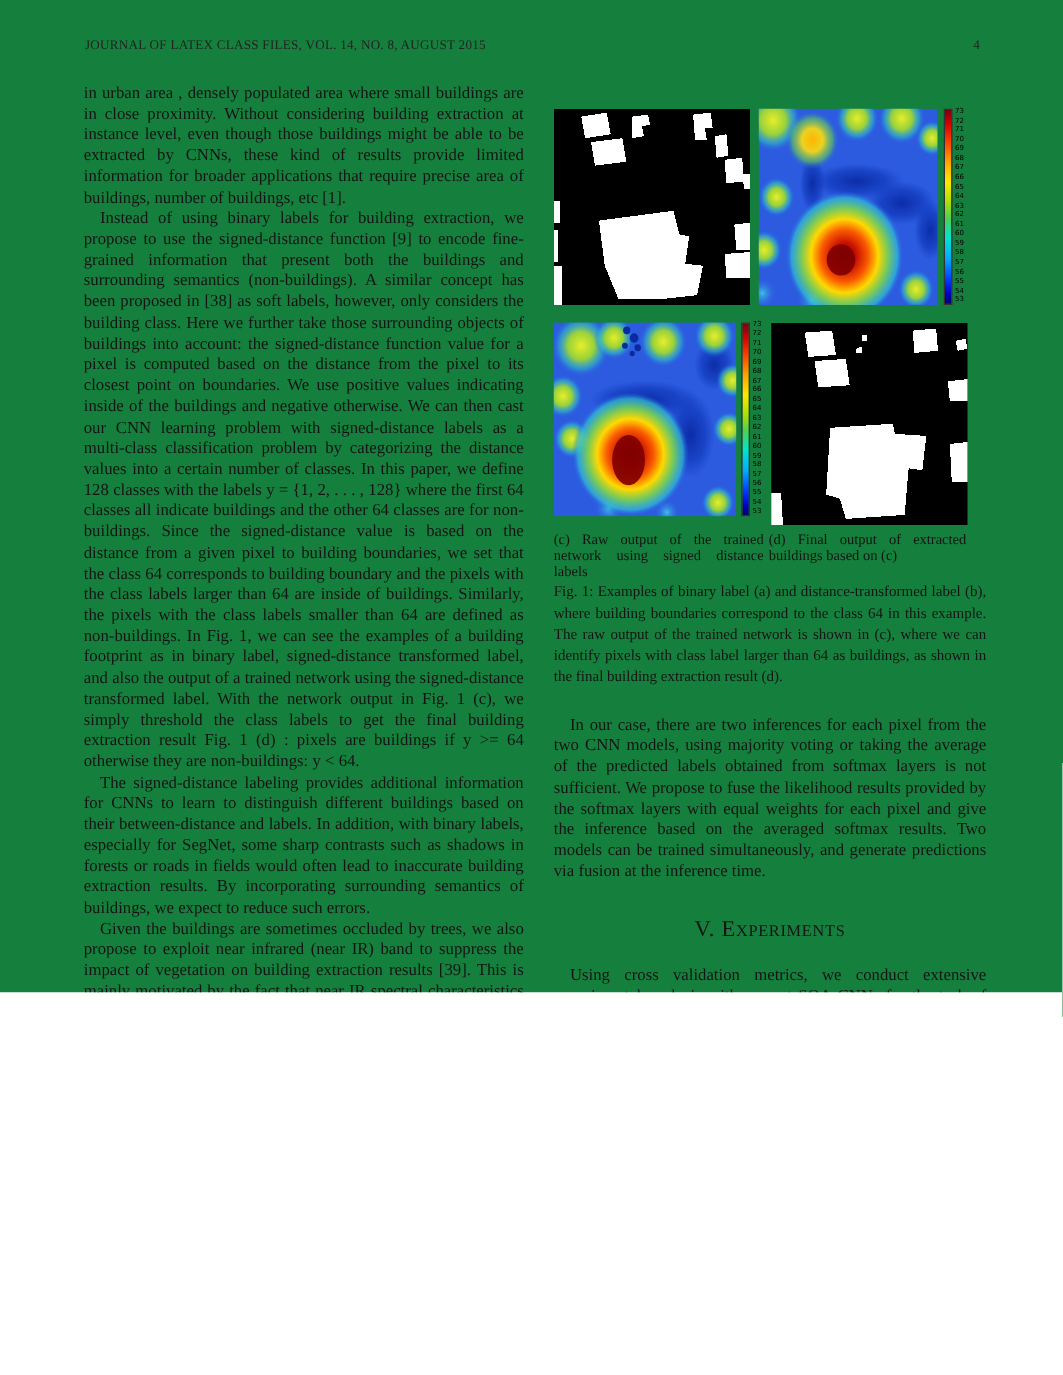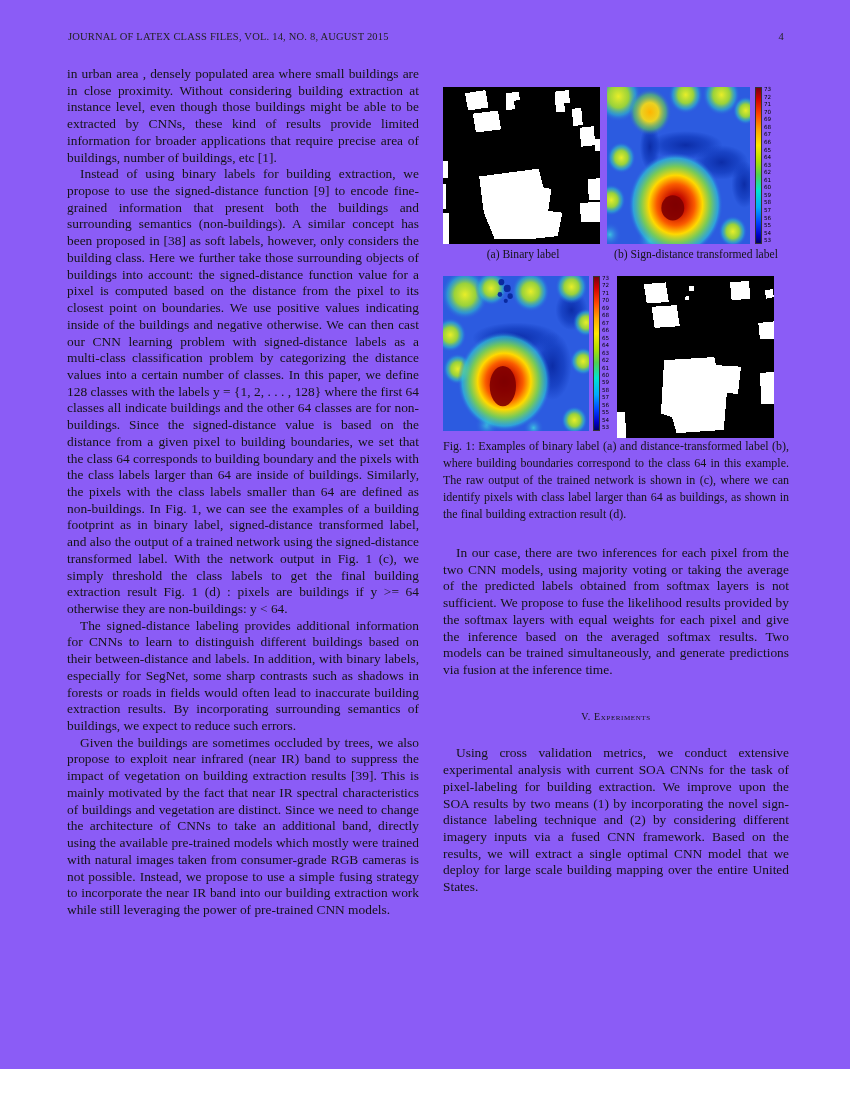--- a/index.html
+++ b/index.html
@@ -1,16 +1,16 @@
 <!DOCTYPE html>
 <html><head>
 <meta charset="utf-8">
 <style>
   html,body{margin:0;padding:0;background:#ffffff;}
-  .page{position:relative;width:850px;height:1069px;background:#8b5cf6;overflow:hidden;
+  .page{position:relative;width:850px;height:794px;background:#15803d;overflow:hidden;
         font-family:"Liberation Serif","DejaVu Serif",serif;color:#141414;}
   .runhead{position:absolute;top:31px;left:68px;width:716px;display:flex;
            justify-content:space-between;font-size:10.5px;letter-spacing:.2px;color:#222;}
   .col{position:absolute;text-align:justify;font-size:13.4px;line-height:16.72px;}
   .col p{margin:0;}
   .col p.indent{text-indent:13px;font-family:Liberation Serif, serif;}
   #leftcol{left:67px;top:66px;width:352px;}
   #rightcol{left:443px;top:87px;width:346px;}
   .figrow{display:flex;align-items:flex-start;}
   .subimg{display:block;flex:0 0 auto;}
@@ -18,21 +18,21 @@
         #7a0010 0%,#d10000 7%,#ff4500 17%,#ffa500 27%,#ffe800 37%,#b0e000 47%,
         #50d050 56%,#00e5cf 66%,#00aaff 77%,#0040ff 87%,#0000c8 95%,#00006b 100%);
         border:1px solid #333;box-sizing:border-box;}
   .ticks{flex:0 0 auto;display:flex;flex-direction:column;justify-content:space-between;
          font-family:"DejaVu Sans",sans-serif;font-size:5.6px;line-height:1;color:#000;
          padding-left:2px;width:12px;}
   .subcaps{display:flex;font-size:11.6px;line-height:12.9px;margin-top:5px;}
   .subcaps .cap-center{text-align:center;}
   .subcaps .cap-just{text-align:justify;}
   .figcaption{margin-top:20px;font-size:12px;line-height:17px;text-align:justify;}
-  .secheading{margin:30px 0 20px 0;text-align:center;font-size:10px;font-weight:normal;
+  .secheading{margin:30px 0 20px 0;text-align:center;font-size:18px;font-weight:normal;
               font-variant:small-caps;letter-spacing:.6px;font-family:Liberation Serif, serif;}
   .gap{flex:0 0 auto;}
 </style>
 </head>
 <body>
 
 <div class="page">
 
   <div class="runhead">
     <span>JOURNAL OF LATEX CLASS FILES, VOL. 14, NO. 8, AUGUST 2015</span>
@@ -139,24 +139,20 @@
           <span>59</span>
           <span>58</span>
           <span>57</span>
           <span>56</span>
           <span>55</span>
           <span>54</span>
           <span>53</span>
         </div>
     </div>
 
-    <div class="subcaps">
-      <div class="cap-center" style="width:160px">(a) Binary label</div>
-      <div class="cap-center" style="width:186px">(b) Sign-distance transformed label</div>
-    </div>
 
     <div class="figrow" style="margin-top:14px">
       <svg class="subimg" width="146" height="155" viewBox="0 0 100 100" preserveAspectRatio="none">
         <rect x="0" y="0" width="100" height="100" fill="#2c5be0"></rect>
         <ellipse cx="50" cy="40" rx="30" ry="10" fill="url(#gNavy)"></ellipse>
         <ellipse cx="75" cy="58" rx="13" ry="22" fill="url(#gNavy)"></ellipse>
         <ellipse cx="88" cy="22" rx="11" ry="13" fill="url(#gNavy)"></ellipse>
         <circle cx="15" cy="12" r="16" fill="url(#gYG)"></circle>
         <circle cx="33" cy="8" r="11" fill="url(#gYG)"></circle>
         <circle cx="60" cy="10" r="13" fill="url(#gYG)"></circle>
@@ -214,20 +210,25 @@
           <polygon points="94,9 99,8 100,13 95,14"></polygon>
           <polygon points="22,19 38,18 40,31 24,32"></polygon>
           <polygon points="90,29 100,28 100,39 91,39"></polygon>
           <polygon points="30,52 62,50 63,55 79,56 77,73 70,72 68,95 38,97 35,87 28,85"></polygon>
           <polygon points="91,60 100,59 100,79 92,79"></polygon>
           <polygon points="0,84 5,84 6,100 0,100"></polygon>
         </g>
       </svg>
     </div>
 
+    <div class="subcaps" style="margin-top:6px">
+      <div class="cap-just" style="width:168px">(c) Raw output of the trained network using signed distance labels</div>
+      <div class="gap" style="width:4px"></div>
+      <div class="cap-just" style="width:158px">(d) Final output of extracted buildings based on (c)</div>
+    </div>
 
     <p class="figcaption">Fig. 1: Examples of binary label (a) and distance-transformed label (b), where building boundaries correspond to the class 64 in this example. The raw output of the trained network is shown in (c), where we can identify pixels with class label larger than 64 as buildings, as shown in the final building extraction result (d).</p>
 
     <p class="indent" style="margin-top:22px">In our case, there are two inferences for each pixel from the two CNN models, using majority voting or taking the average of the predicted labels obtained from softmax layers is not sufficient. We propose to fuse the likelihood results provided by the softmax layers with equal weights for each pixel and give the inference based on the averaged softmax results. Two models can be trained simultaneously, and generate predictions via fusion at the inference time.</p>
 
     <h3 class="secheading">V. Experiments</h3>
 
     <p class="indent">Using cross validation metrics, we conduct extensive experimental analysis with current SOA CNNs for the task of pixel-labeling for building extraction. We improve upon the SOA results by two means (1) by incorporating the novel sign-distance labeling technique and (2) by considering different imagery inputs via a fused CNN framework. Based on the results, we will extract a single optimal CNN model that we deploy for large scale building mapping over the entire United States.</p>
   </div>
 

